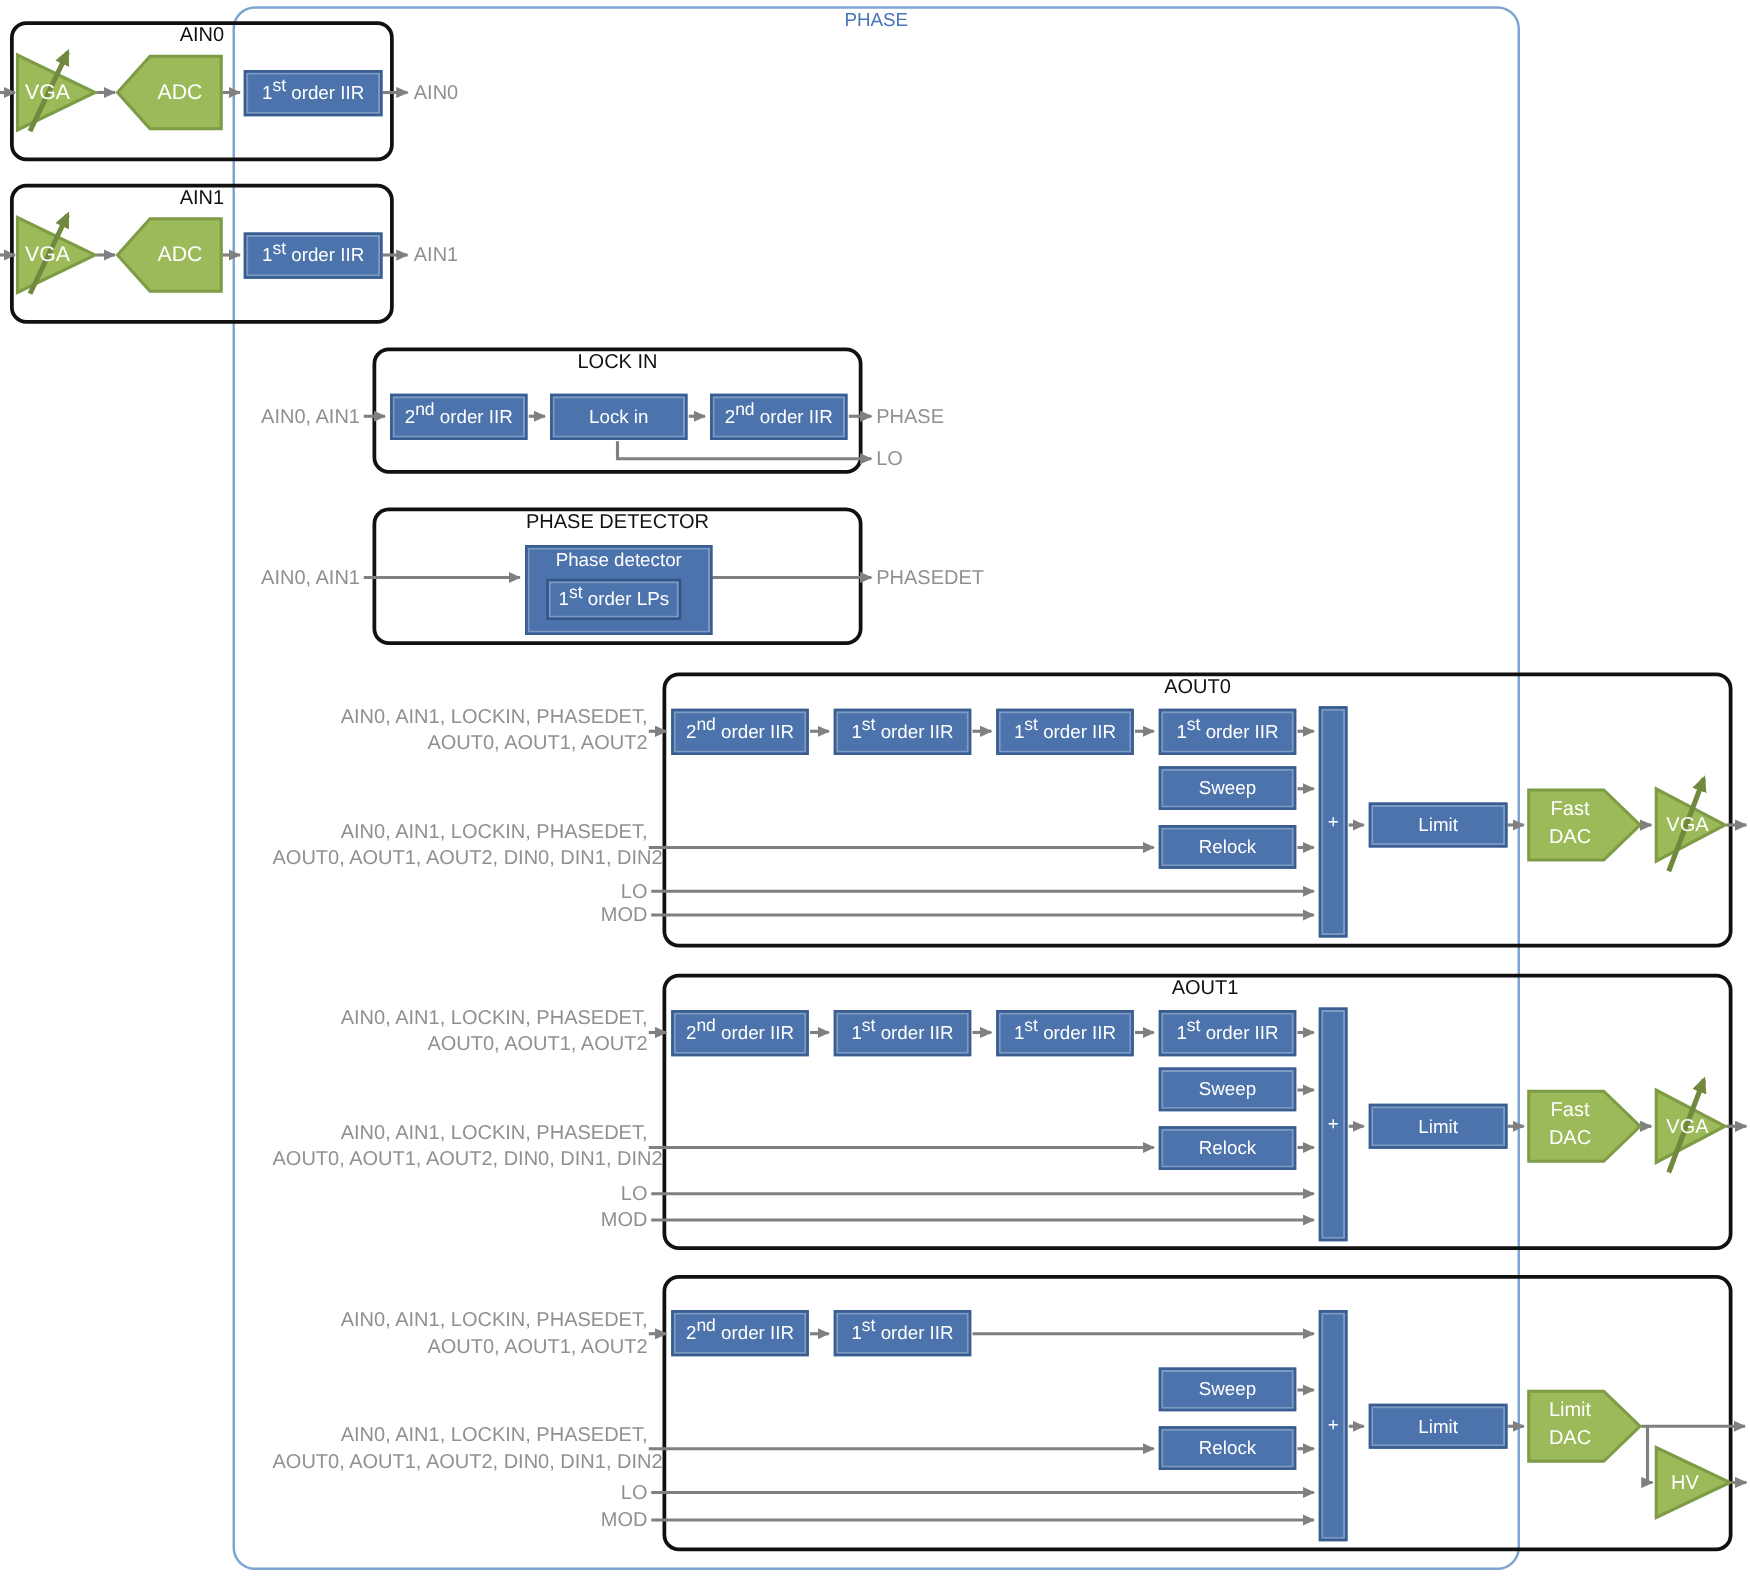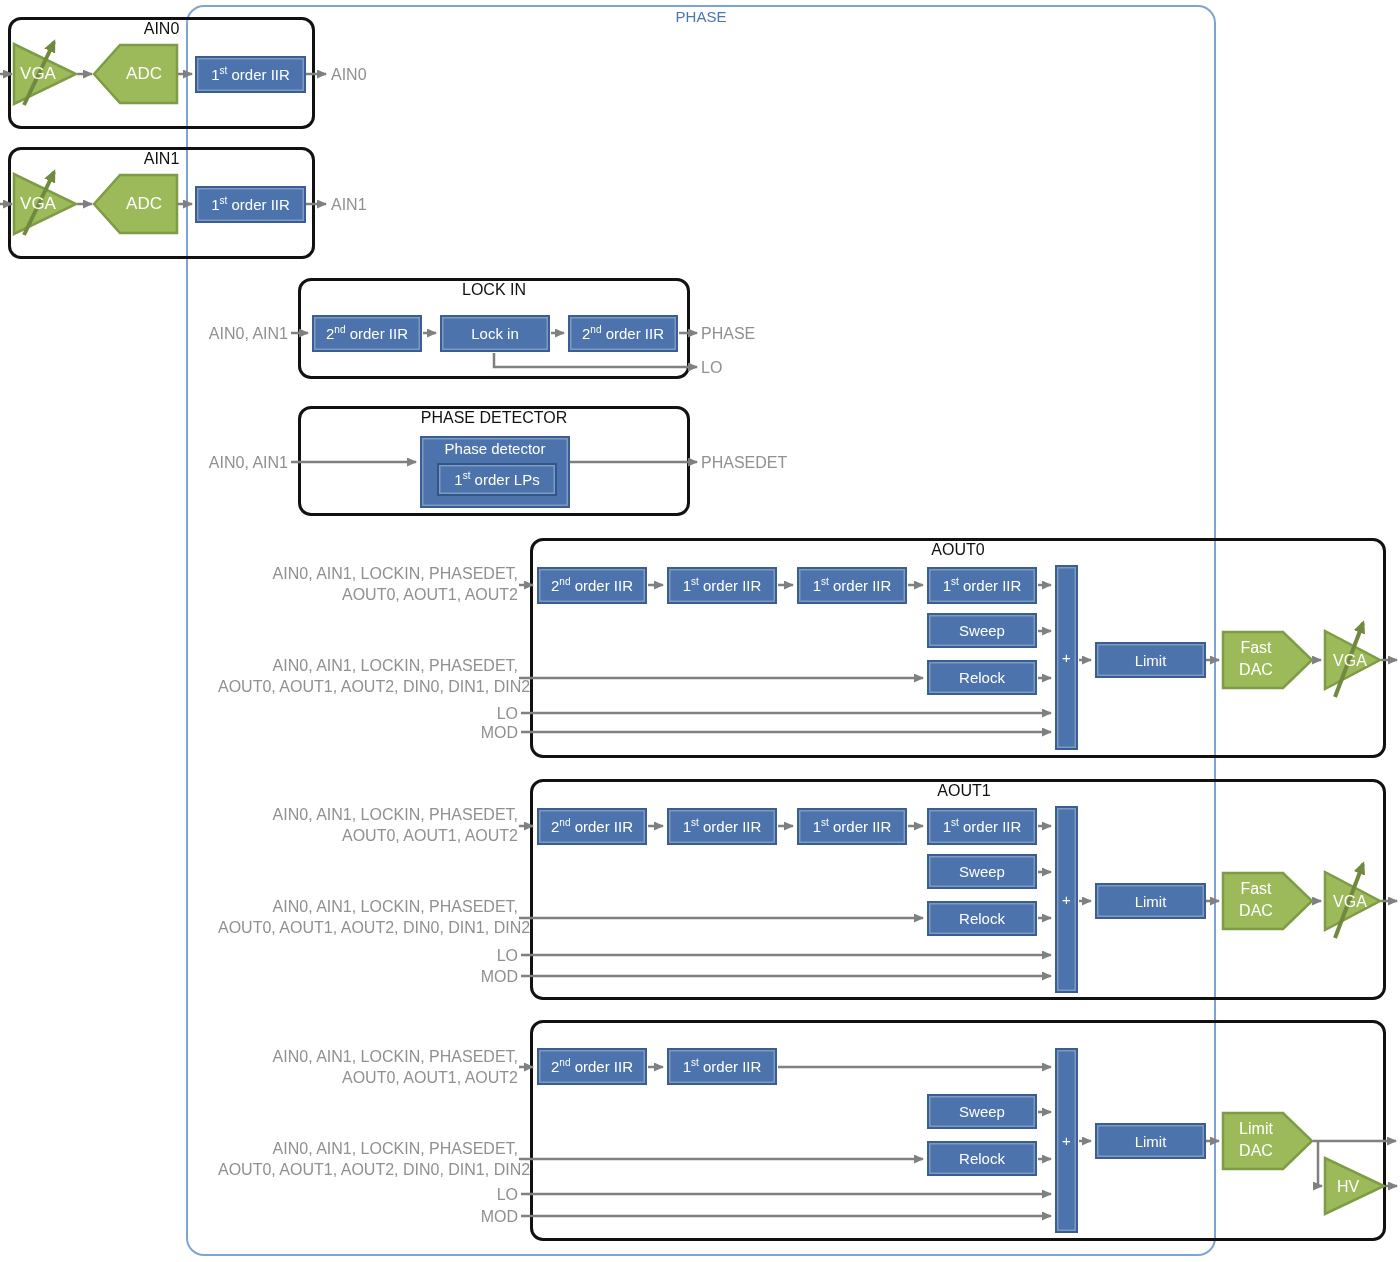--- a/index.html
+++ b/index.html
@@ -11,21 +11,21 @@
   .fpga-label { position: absolute; left: 186px; top: 8px; width: 1030px; text-align: center;
                 color: #4775b8; font-size: 15px; }
 
   .gbox { position: absolute; border: 3.5px solid #111; border-radius: 13px; background: transparent; }
   .gtitle { position: absolute; color: #111; font-size: 16px; text-align: center; }
 
   .blk { position: absolute; background: #4c73ab; border: 2px solid #3a5e91; color: #fff;
          display: flex; align-items: center; justify-content: center;
          box-shadow: inset 0 0 0 1.5px rgba(255,255,255,0.28); }
   .blk .lbl { font-size: 15px; white-space: nowrap; }
-  .blk sup { font-size: 10px; vertical-align: super; line-height: 0; }
+  .blk sup { font-size: 14px; vertical-align: super; line-height: 0; }
 
   .glabel { position: absolute; color: #909090; font-size: 16px; line-height: 21px; white-space: nowrap; }
   .glabel.r { text-align: right; }
 
   .shape-label { position: absolute; color: #fff; text-align: center; font-size: 17px;
                  line-height: 20px; white-space: nowrap; }
   .shape-label.sm { font-size: 16px; line-height: 22px; }
 
   svg.wires { position: absolute; left: 0; top: 0; }
 
@@ -172,21 +172,21 @@
   <div class="blk" style="left:568px;top:315px;width:110px;height:37px">
     <span class="lbl"><span>2</span><sup>nd</sup><span> order IIR</span></span>
   </div>
   <div class="glabel" style="left:701px;top:323px">PHASE</div>
   <div class="glabel" style="left:701px;top:357px">LO</div>
 
   <div class="gtitle" style="left:298px;top:409px;width:392px">PHASE DETECTOR</div>
   <div class="glabel r" style="left:180px;top:452px;width:108px">AIN0, AIN1</div>
   <div class="blk" style="left:420px;top:436px;width:150px;height:72px"></div>
   <div class="pd-title" style="left:420px;top:440px;width:150px">Phase detector</div>
-  <div class="blk" style="left:437px;top:463px;width:120px;height:33px;background:#4c73ab;border-color:#33568a">
+  <div class="blk" style="left:437px;top:463px;width:108px;height:33px;background:#4c73ab;border-color:#33568a">
     <span class="lbl"><span>1</span><sup>st</sup><span> order LPs</span></span>
   </div>
   <div class="glabel" style="left:701px;top:452px">PHASEDET</div>
 
   <div class="gtitle" style="left:530px;top:541px;width:856px">AOUT0</div>
   <div class="glabel r" style="left:248px;top:563px;width:270px">
     <div>AIN0, AIN1, LOCKIN, PHASEDET,</div>
     <div>AOUT0, AOUT1, AOUT2</div>
   </div>
   <div class="glabel r" style="left:218px;top:655px;width:300px">

